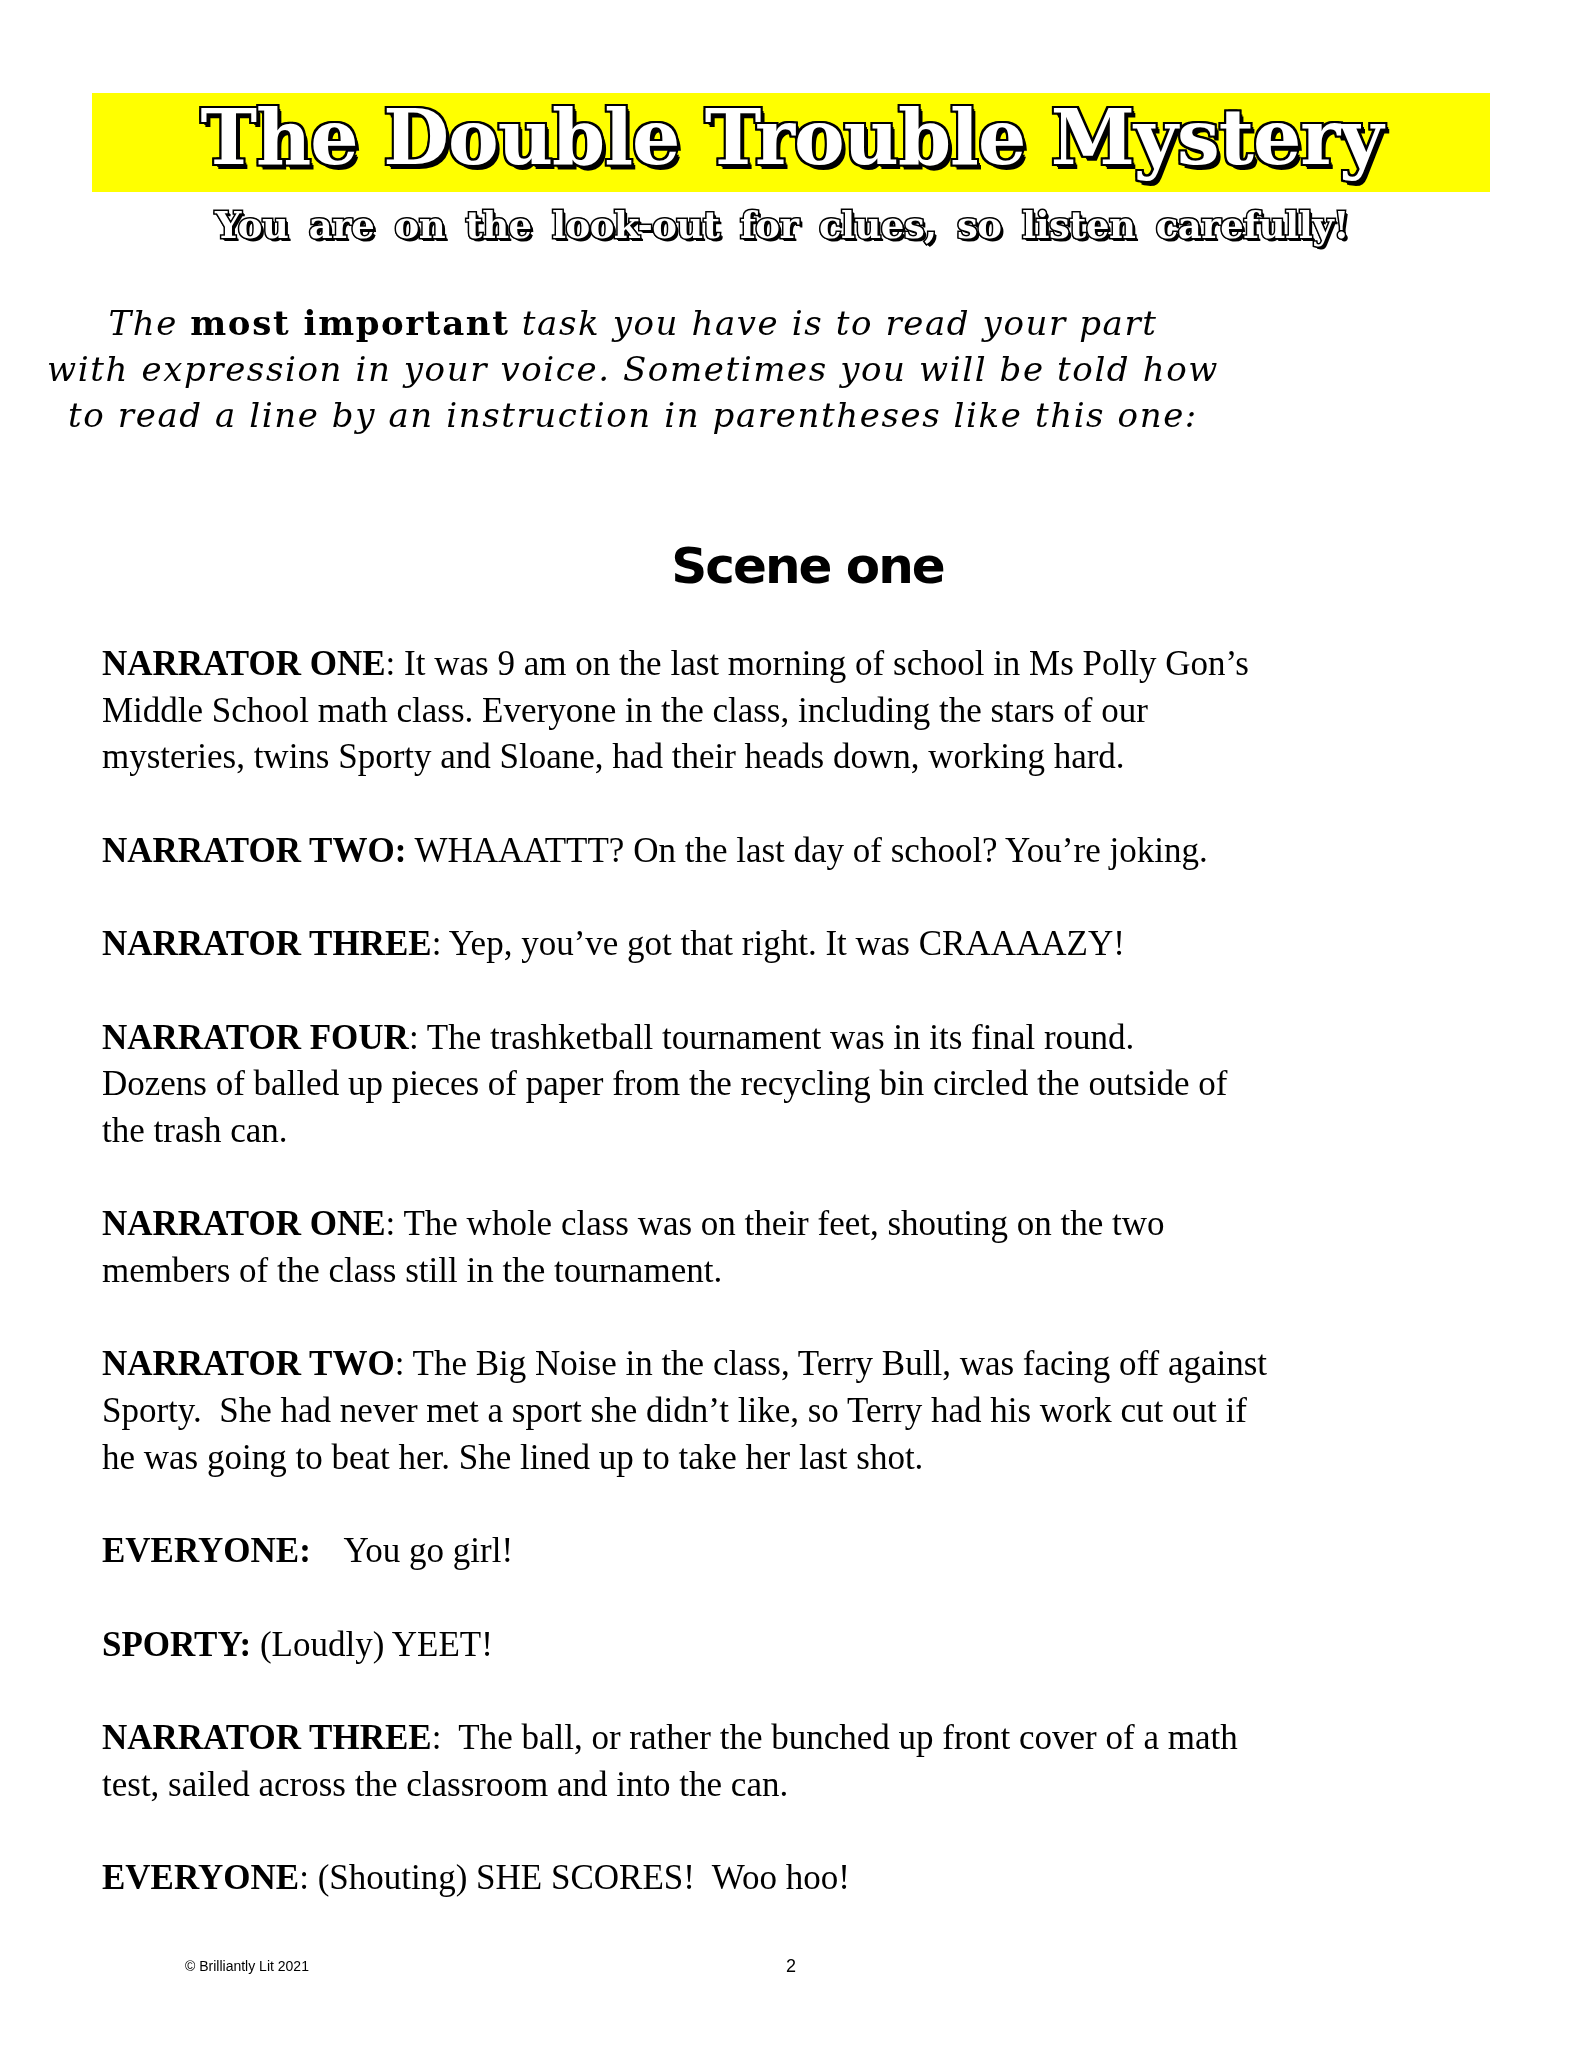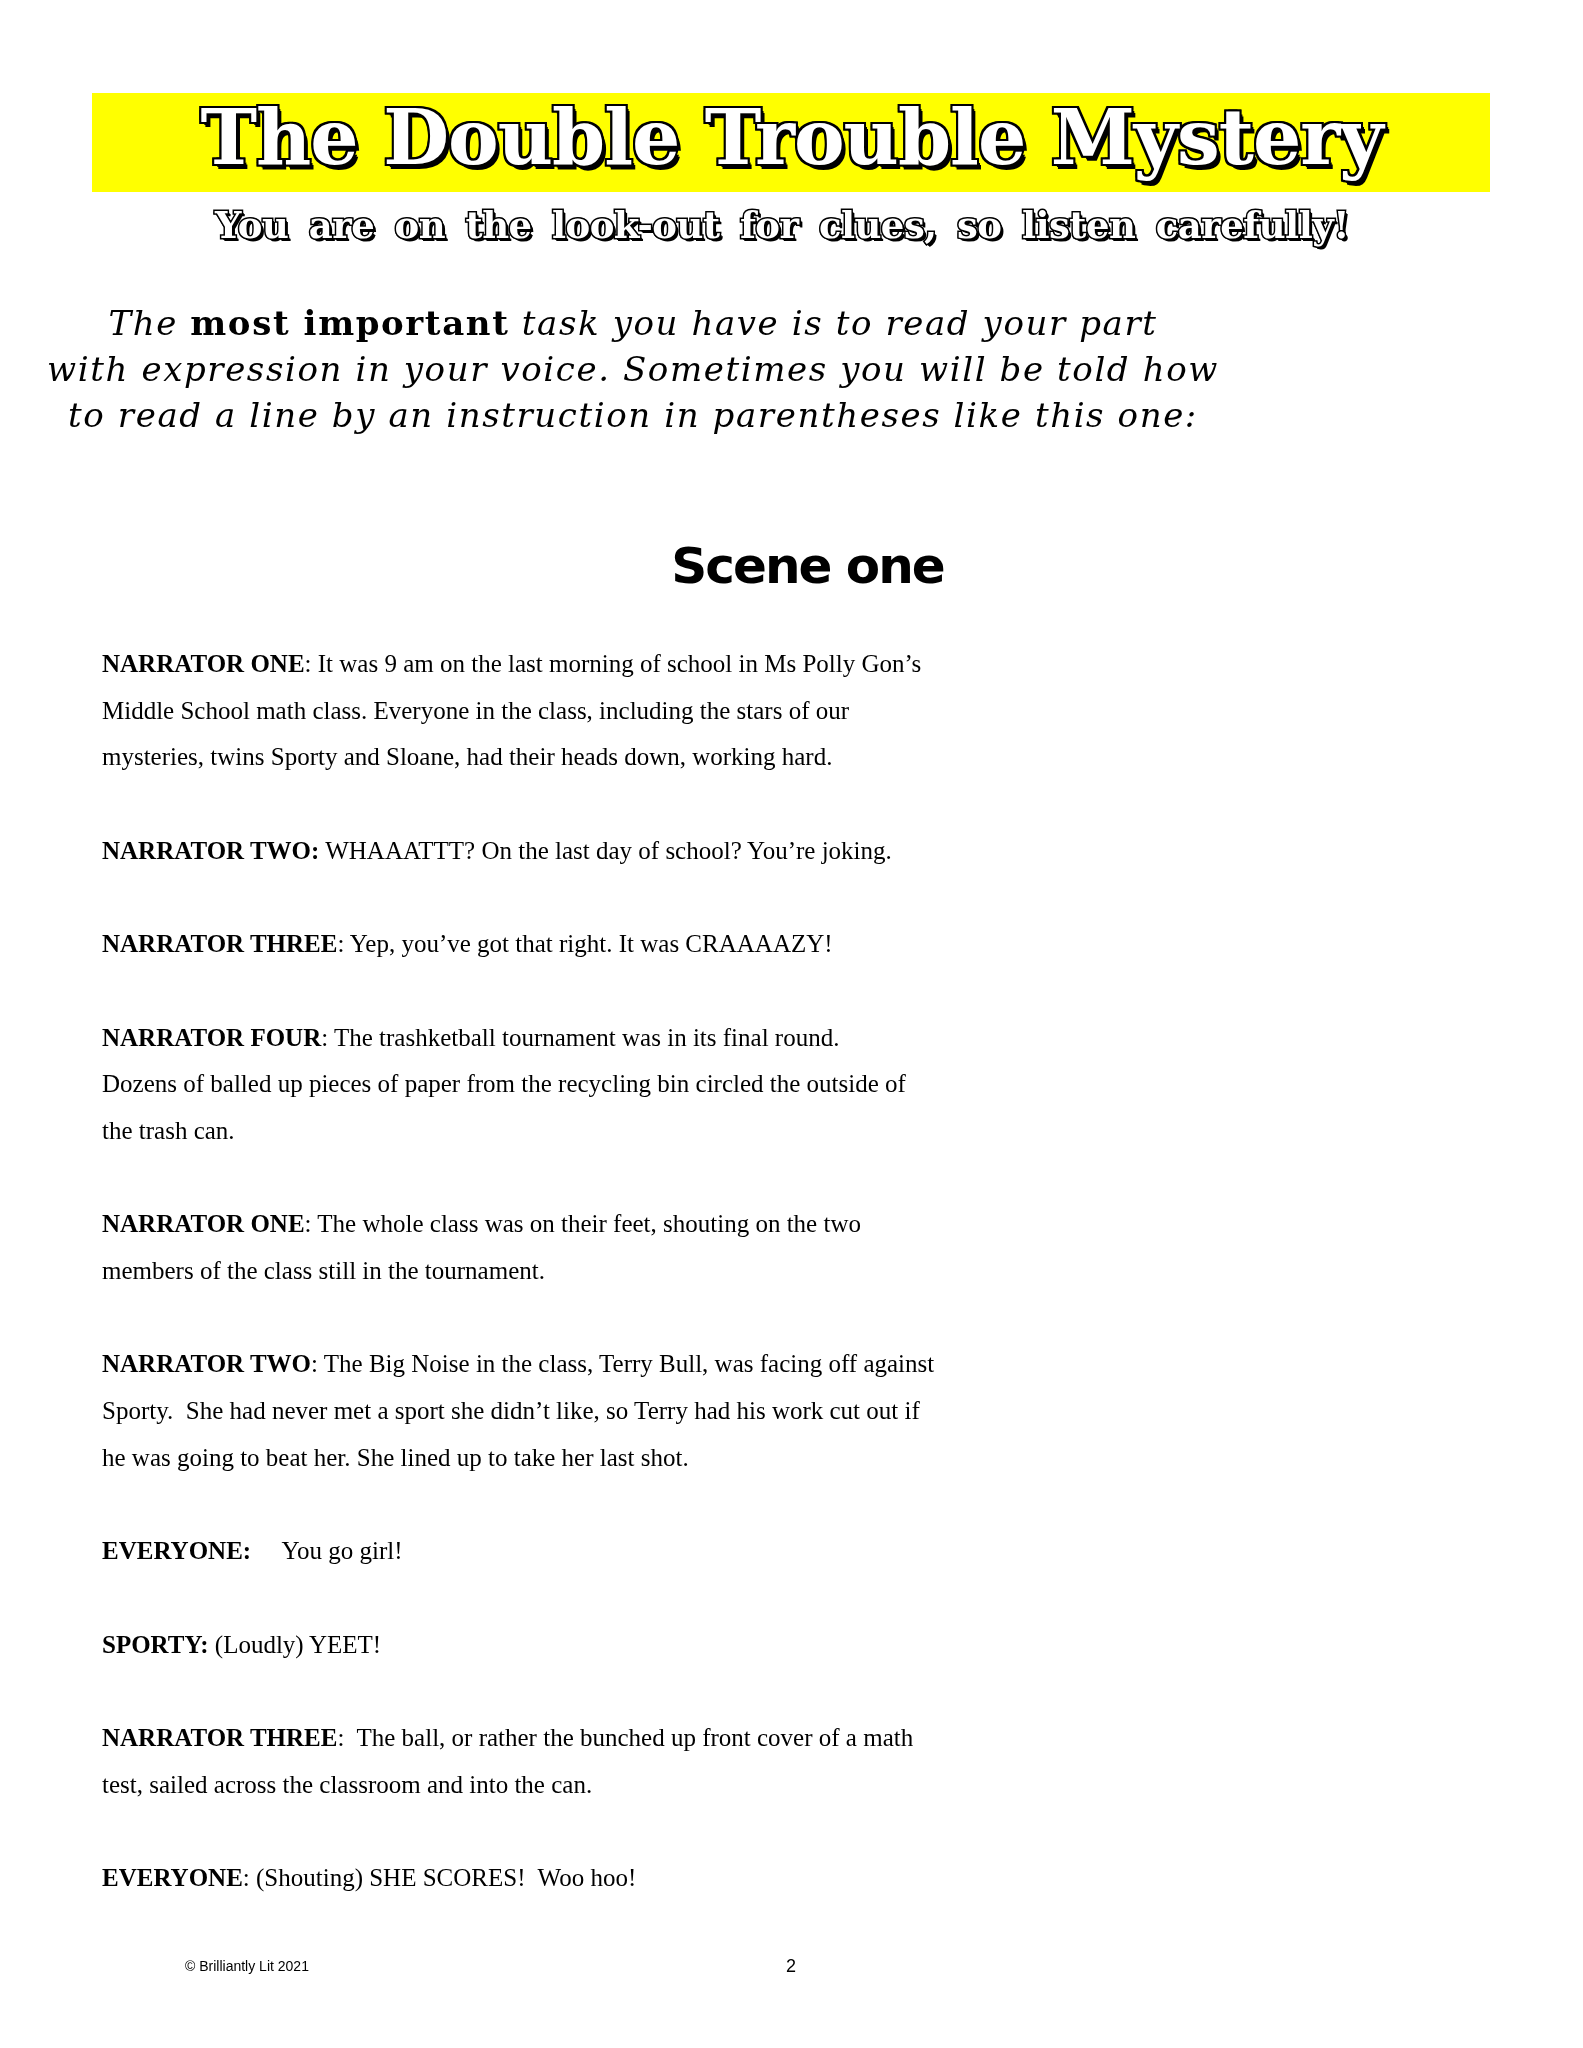--- a/index.html
+++ b/index.html
@@ -41,21 +41,21 @@
   .scene-heading {
     position: absolute; left: 16px; top: 526px; width: 1583px; text-align: center;
     font-family: "DejaVu Sans", sans-serif; font-weight: bold;
     font-size: 50px; line-height: 80px; letter-spacing: -2px;
     color: #000;
   }
 
   .script {
     position: absolute; left: 102px; top: 641px; width: 1400px;
     font-family: "Liberation Serif", serif;
-    font-size: 25px; line-height: 46.7px;
+    font-size: 35px; line-height: 46.7px;
   }
   .para { margin: 0 0 46.7px 0; }
   .para .ln { display: block; white-space: nowrap; }
   .speaker { font-weight: bold; }
 
   .footer-copy {
     position: absolute; left: 185px; top: 1955px;
     font-family: "Liberation Sans", sans-serif; font-size: 14px; line-height: 22px;
   }
   .footer-page {

